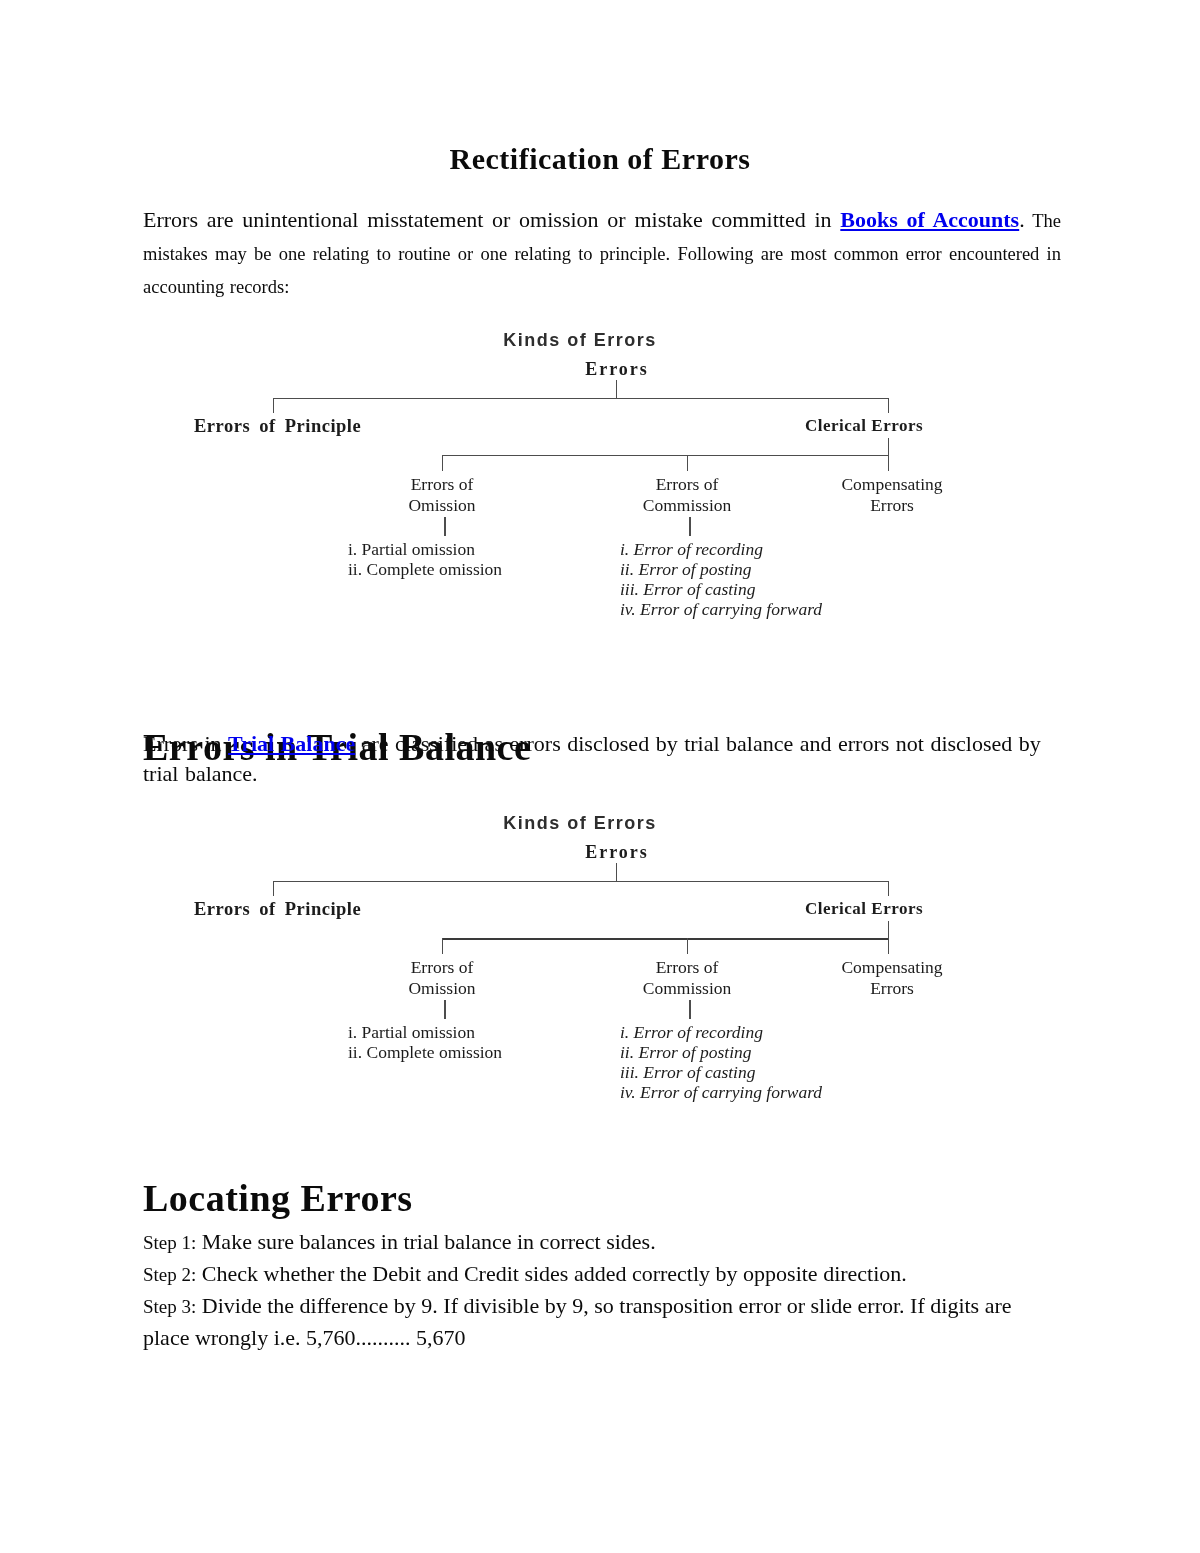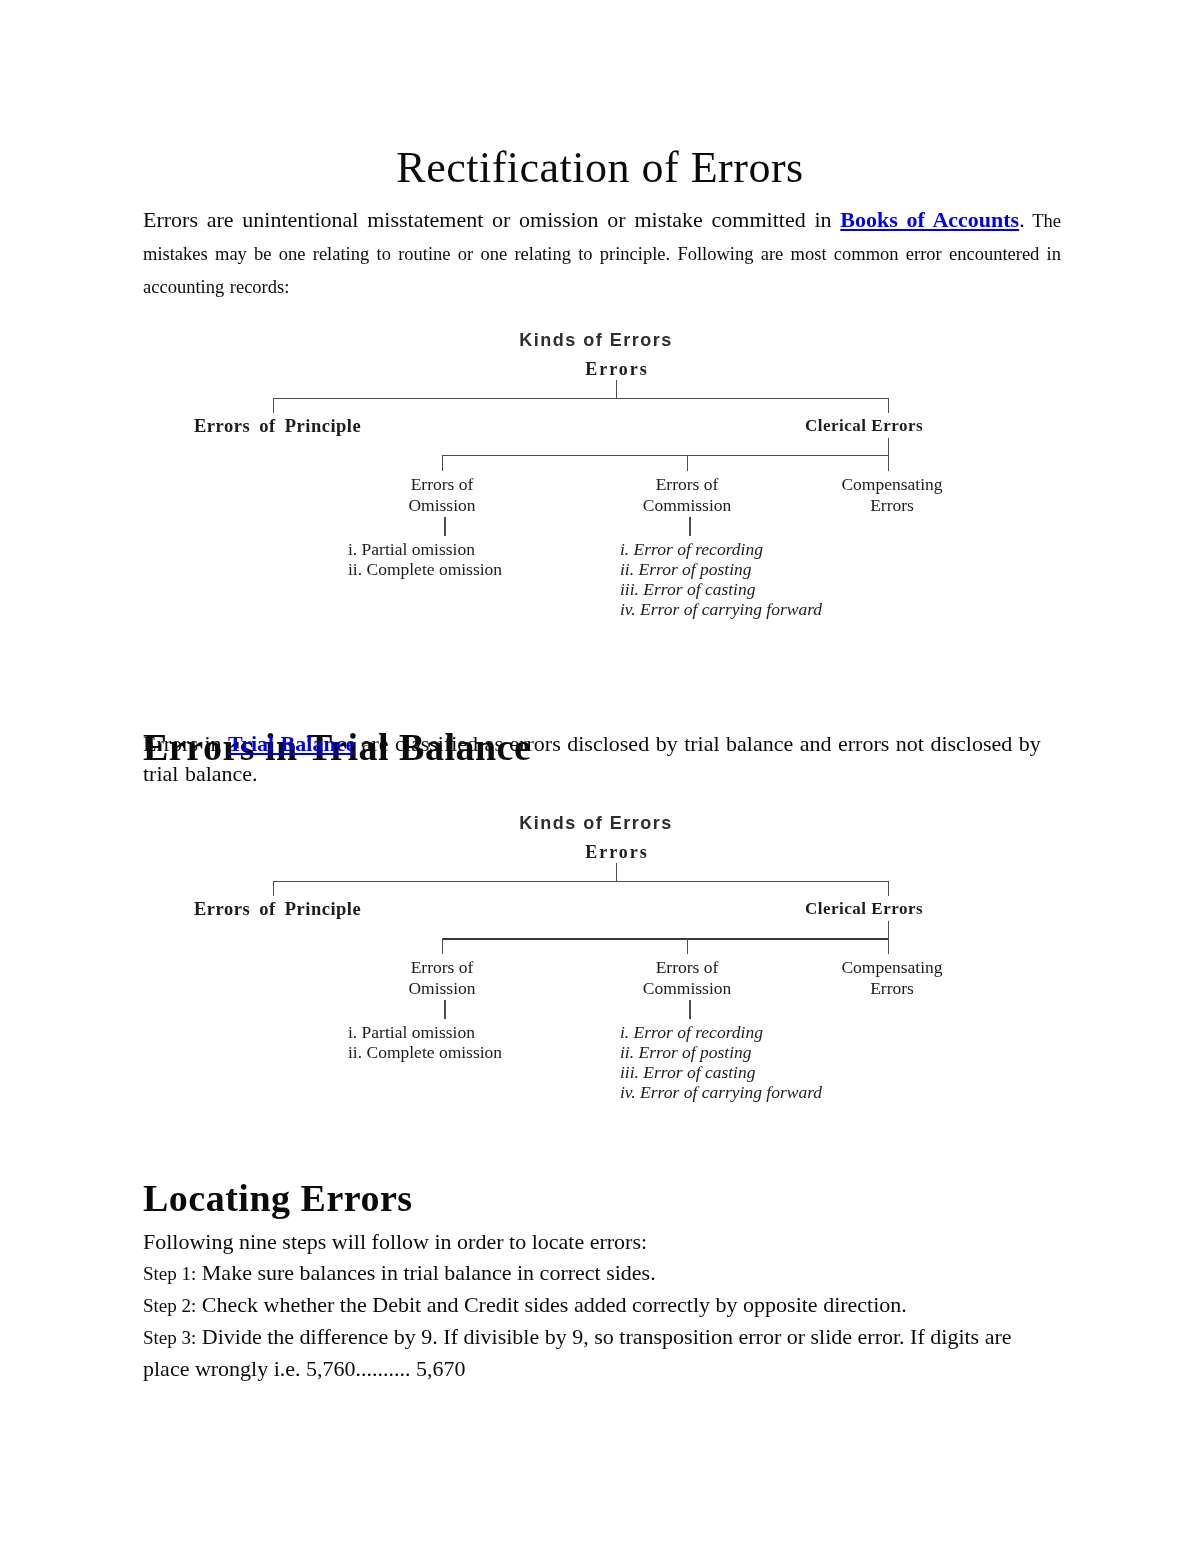--- a/index.html
+++ b/index.html
@@ -9,21 +9,21 @@
     height:1553px;
     background:#ffffff;
     font-family:"Liberation Serif",serif;
     color:#0b0b0b;
     overflow:hidden;
   }
   
   .doc-title{
     position:absolute;top:142px;left:0;width:100%;
     text-align:center;margin:0;
-    font-size:44px;font-weight:400;letter-spacing:.5px;
+    font-size:30px;font-weight:700;letter-spacing:.5px;
   }
   .section-heading{
     position:absolute;left:143px;margin:0;
     font-size:38px;font-weight:700;letter-spacing:.5px;
   }
   #heading-trial{top:682px;margin-top:43px;}
   #heading-locating{top:1176px;}
   
   .p1{
     position:absolute;top:204px;left:143px;width:918px;margin:0;
@@ -41,21 +41,21 @@
   .step-label{font-size:19px;}
   a.doclink{color:#0000EE;font-weight:700;text-decoration:underline;cursor:pointer;text-align:center;}
   
   .diagram{
     position:absolute;left:170px;width:820px;height:292px;
     color:#1c1c1c;filter:blur(.35px);
   }
   .diagram.v1{top:330px;}
   .diagram.v2{top:813px;}
   .d-title{
-    position:absolute;top:0;left:16px;width:100%;text-align:center;
+    position:absolute;top:0;left:0;width:100%;text-align:center;
     font-family:"Liberation Sans",sans-serif;
     font-size:18px;font-weight:700;letter-spacing:1.5px;color:#2e2e2e;
   }
   .d-root{
     position:absolute;top:29px;left:377px;width:140px;text-align:center;
     font-size:18px;font-weight:700;letter-spacing:2px;
   }
   .ln{position:absolute;background:#4d4d4d;}
   .vln1{left:446px;top:50px;width:1px;height:18px;}
   .hln1{left:103px;top:68px;width:616px;height:1px;}
@@ -168,19 +168,18 @@
       <div>i. Error of recording</div>
       <div>ii. Error of posting</div>
       <div>iii. Error of casting</div>
       <div>iv. Error of carrying forward</div>
     </div>
   </div>
 
   <h2 class="section-heading" id="heading-locating">Locating Errors</h2>
 
   <div class="p3">
-    <div>Following nine steps will follow in order to locate errors:</div>
     <div><span class="step-label">Step 1:</span><span> Make sure balances in trial balance in correct sides.</span></div>
     <div><span class="step-label">Step 2:</span><span> Check whether the Debit and Credit sides added correctly by opposite direction.</span></div>
     <div><span class="step-label">Step 3:</span><span> Divide the difference by 9. If divisible by 9, so transposition error or slide error. If digits are place wrongly i.e. 5,760.......... 5,670</span></div>
   </div>
 
 </div>
 
 </body></html>

